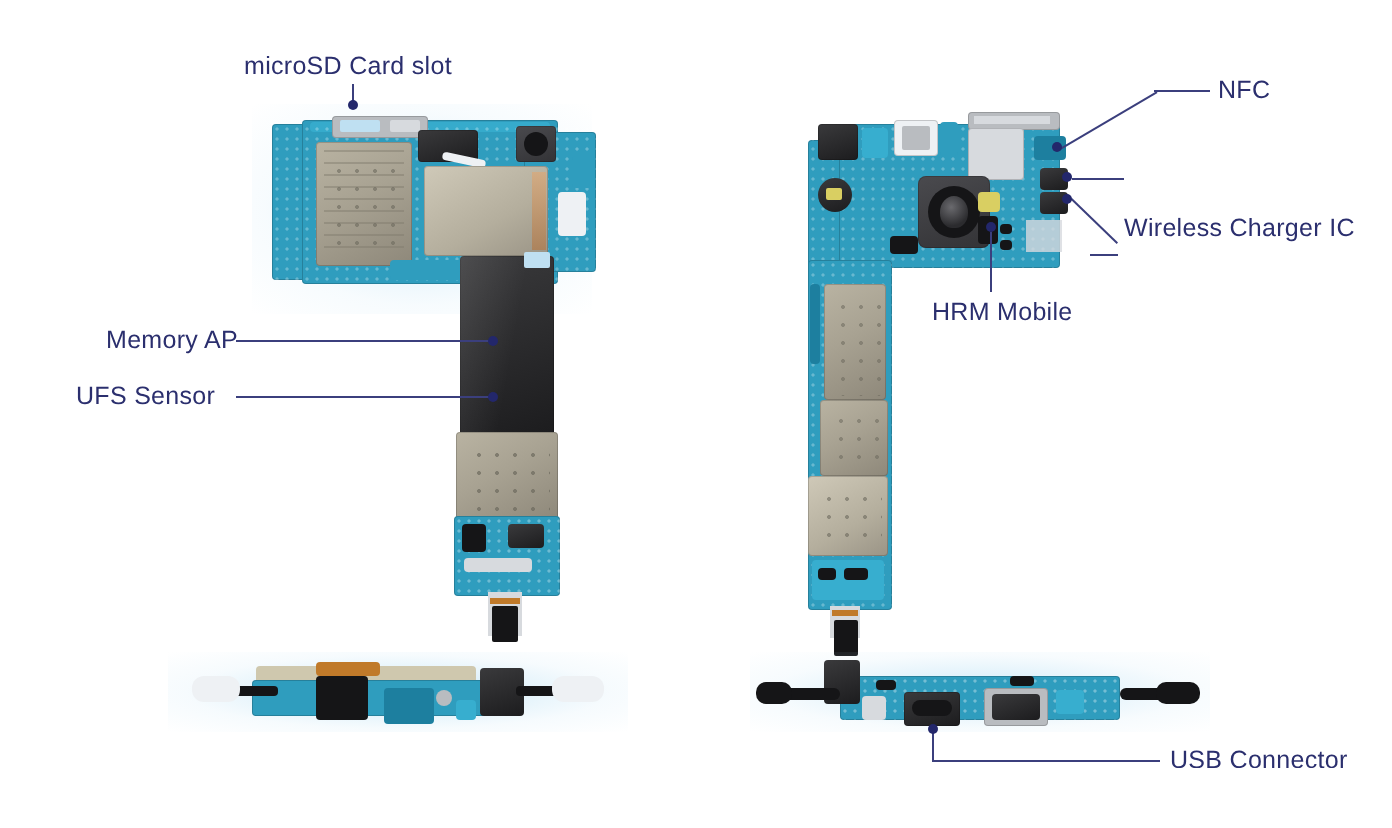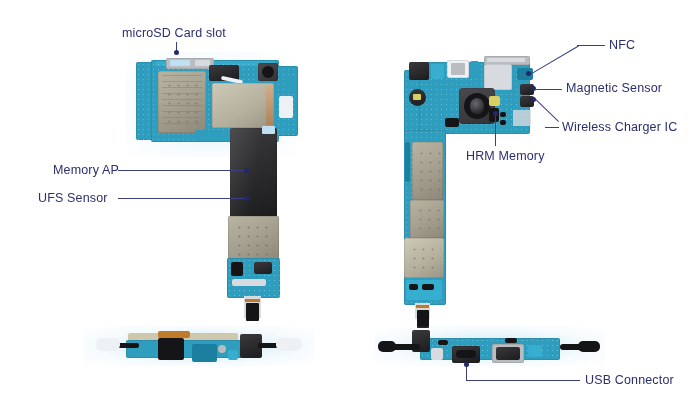--- a/index.html
+++ b/index.html
@@ -218,30 +218,29 @@
 
   <div class="lbl" style="left:38px;top:192px;">UFS Sensor</div>
   <div class="ln h" style="left:118px;top:198px;width:128px;"></div>
   <div class="dot" style="left:244px;top:196px;"></div>
 
   <div class="lbl" style="left:609px;top:39px;">NFC</div>
   <div class="ln h" style="left:577px;top:45px;width:28px;"></div>
   <div class="diag" style="left:530px;top:74px;width:56px;transform:rotate(-30.5deg);"></div>
   <div class="dot" style="left:526px;top:71px;"></div>
 
-  <div class="lbl" style="left:566px;top:82px;">Magnetic Sensor</div>
   <div class="ln h" style="left:536px;top:89px;width:26px;"></div>
   <div class="dot" style="left:531px;top:86px;"></div>
 
-  <div class="lbl" style="left:562px;top:121px;">Wireless Charger IC</div>
+  <div class="lbl" style="left:562px;top:108px;">Wireless Charger IC</div>
   <div class="ln h" style="left:545px;top:127px;width:14px;"></div>
   <div class="diag" style="left:536px;top:99px;width:32px;transform:rotate(44deg);"></div>
   <div class="dot" style="left:531px;top:97px;"></div>
 
-  <div class="lbl" style="left:466px;top:150px;">HRM Memory</div>
+  <div class="lbl" style="left:466px;top:150px;">HRM Mobile</div>
   <div class="ln v" style="left:495px;top:116px;height:30px;"></div>
   <div class="dot" style="left:493px;top:111px;"></div>
 
   <div class="lbl" style="left:585px;top:374px;">USB Connector</div>
   <div class="ln v" style="left:466px;top:366px;height:15px;"></div>
   <div class="ln h" style="left:466px;top:380px;width:114px;"></div>
   <div class="dot" style="left:464px;top:362px;"></div>
 
 </div>
 

